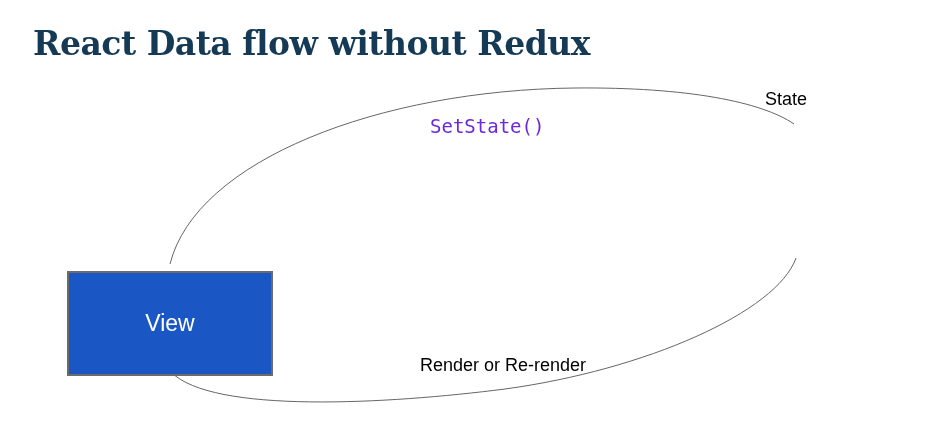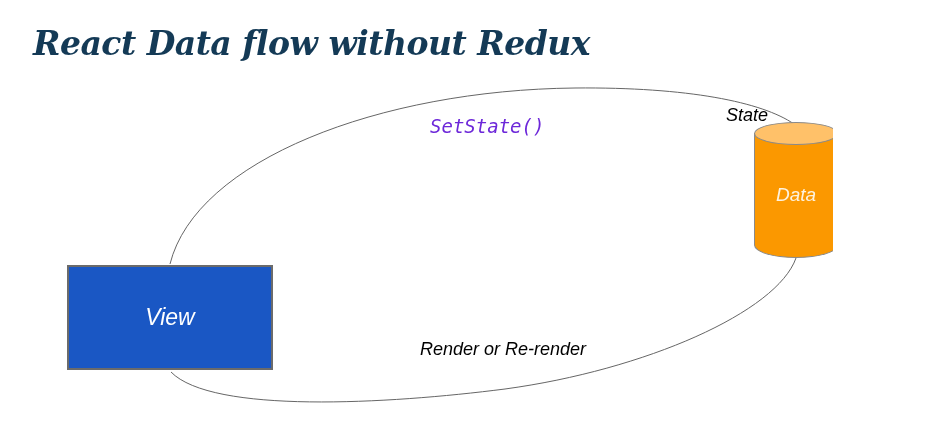--- a/index.html
+++ b/index.html
@@ -3,21 +3,20 @@
 <meta charset="utf-8">
 <style>
   html, body { margin: 0; padding: 0; background: #ffffff; }
   .canvas {
     position: relative;
     width: 833px;
     height: 441px;
     background: #ffffff;
     overflow: hidden;
     font-family: "Liberation Sans", sans-serif;
-    font-style: italic;
   }
   .title {
     position: absolute;
     left: 33px;
     top: 24px;
     margin: 0;
     font-family: "DejaVu Serif", serif;
     font-weight: bold;
     font-size: 33px;
     letter-spacing: -0.5px;
@@ -32,21 +31,21 @@
     height: 441px;
   }
   .arcs path {
     fill: none;
     stroke: #666666;
     stroke-width: 1;
   }
   .view-node {
     position: absolute;
     left: 67px;
-    top: 265px;
+    top: 271px;
     width: 202px;
     height: 101px;
     background: #1a57c4;
     border: 2px solid #6b6b6b;
     display: flex;
     align-items: center;
     justify-content: center;
   }
   .view-label {
     color: #ffffff;
@@ -86,40 +85,39 @@
     position: absolute;
     left: 0;
     right: 0;
     top: 62px;
     text-align: center;
     color: #fdf2de;
     font-size: 19px;
   }
   .state-label {
     position: absolute;
-    left: 726px;
+    left: 765px;
     top: 89px;
     font-size: 18px;
     color: #000000;
     white-space: nowrap;
-    margin-top: 16px;
   }
   .setstate-label {
     position: absolute;
     left: 430px;
     top: 115px;
     font-family: "DejaVu Sans Mono", monospace;
     font-size: 19px;
     color: #6d28d9;
     white-space: nowrap;
   }
   .render-note {
     position: absolute;
     left: 420px;
-    top: 338px;
+    top: 354px;
     font-size: 18px;
     line-height: 22px;
     color: #000000;
   }
   .render-note span { display: block; white-space: nowrap; }
 </style>
 </head>
 <body>
 
 <div class="canvas">
@@ -128,25 +126,20 @@
 
   <svg class="arcs" viewBox="0 0 937 441" xmlns="http://www.w3.org/2000/svg">
     <path d="M 170 264 C 196 160 380 90 575 88 C 688 87 762 102 794 124"></path>
     <path d="M 796 258 C 777 312 645 370 505 389 C 388 404 212 414 171 372"></path>
   </svg>
 
   <div class="view-node">
     <span class="view-label">View</span>
   </div>
 
-  <div class="cylinder">
-    <div class="cylinder-body"></div>
-    <div class="cylinder-top"></div>
-    <span class="cylinder-label">Data</span>
-  </div>
 
   <span class="state-label">State</span>
 
   <span class="setstate-label">SetState()</span>
 
   <div class="render-note">
     <span>Render or Re-render</span>
   </div>
 
 </div>

